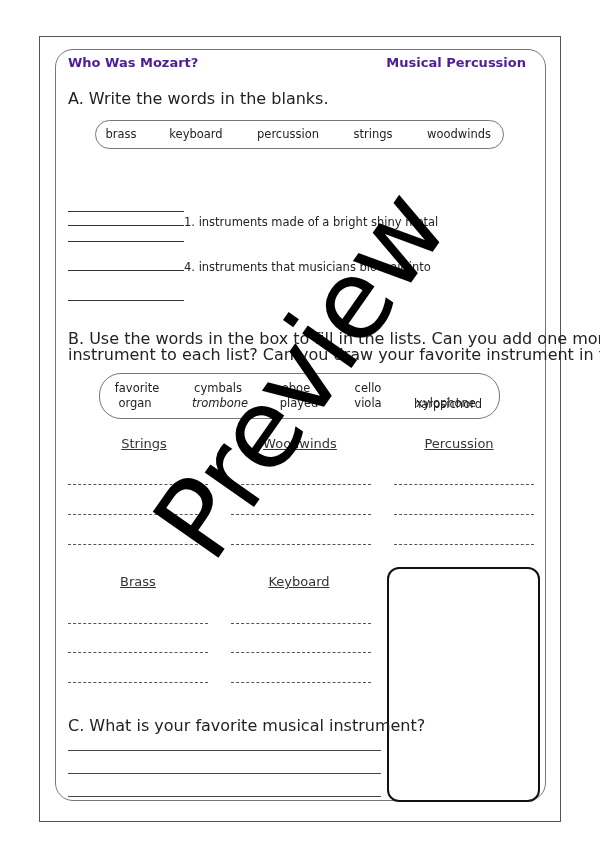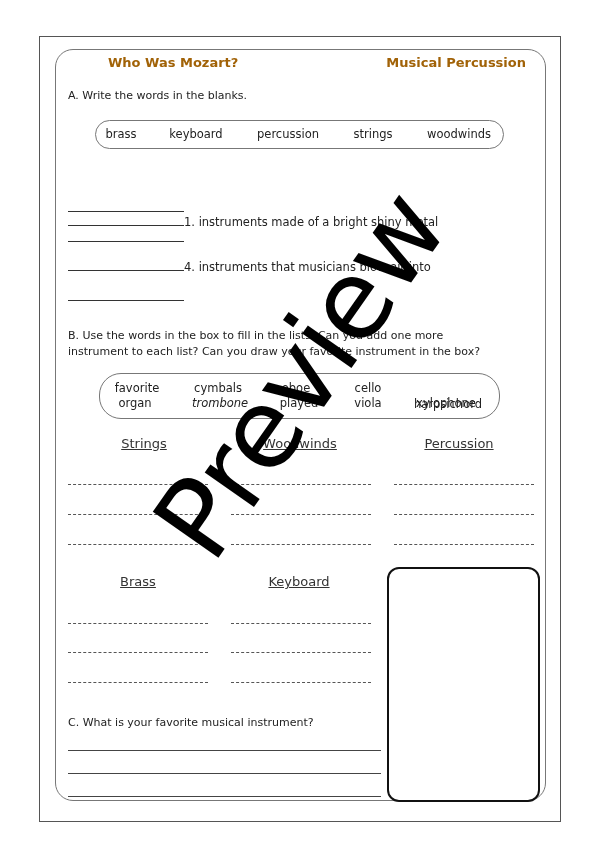--- a/index.html
+++ b/index.html
@@ -3,22 +3,22 @@
   <meta charset="utf-8">
   <style>
     html, body { margin: 0; padding: 0; background: #ffffff; }
     body { width: 600px; height: 853px; position: relative; overflow: hidden;
            font-family: "DejaVu Sans", sans-serif; color: #222; }
     .page-frame { position: absolute; left: 39px; top: 36px; width: 522px; height: 786px;
                   border: 1px solid #555; box-sizing: border-box; }
     .inner { position: absolute; left: 55px; top: 49px; width: 491px; height: 752px;
              border: 1.5px solid #777; border-radius: 18px; box-sizing: border-box; }
     .abs { position: absolute; white-space: nowrap; }
-    .title { font-weight: bold; font-size: 13px; color: #a16207; margin-left: 40px; }
-    .instr { font-size: 11px; color: #222; text-align: right; }
+    .title { font-weight: bold; font-size: 13px; color: #4c1d95; }
+    .instr { font-size: 16px; color: #222; text-align: right; }
     .pill { position: absolute; border: 1.5px solid #777; border-radius: 16px; box-sizing: border-box; }
     .word { position: absolute; font-size: 11.5px; color: #222; white-space: nowrap; transform: translateX(-50%); text-align:center; }
     .q-row { position: absolute; left: 68px; font-size: 11.5px; color: #222; white-space: nowrap; }
     .q-blank { display: inline-block; width: 116px; border-bottom: 1px solid #333; height: 11px; vertical-align: baseline; }
     .cat { position: absolute; font-size: 13px; text-decoration: underline; color: #333; transform: translateX(-50%); white-space: nowrap; }
     .dash { position: absolute; height: 0; border-top: 1.5px dashed #555; width: 140px; }
     .line { position: absolute; height: 0; border-top: 1px solid #444; width: 313px; left: 68px; }
     .draw-box { position: absolute; left: 387px; top: 567px; width: 153px; height: 235px;
                 border: 2px solid #111; border-radius: 12px; box-sizing: border-box; }
     .watermark { position: absolute; left: 300px; top: 375px; font-size: 110px; font-weight: normal;

